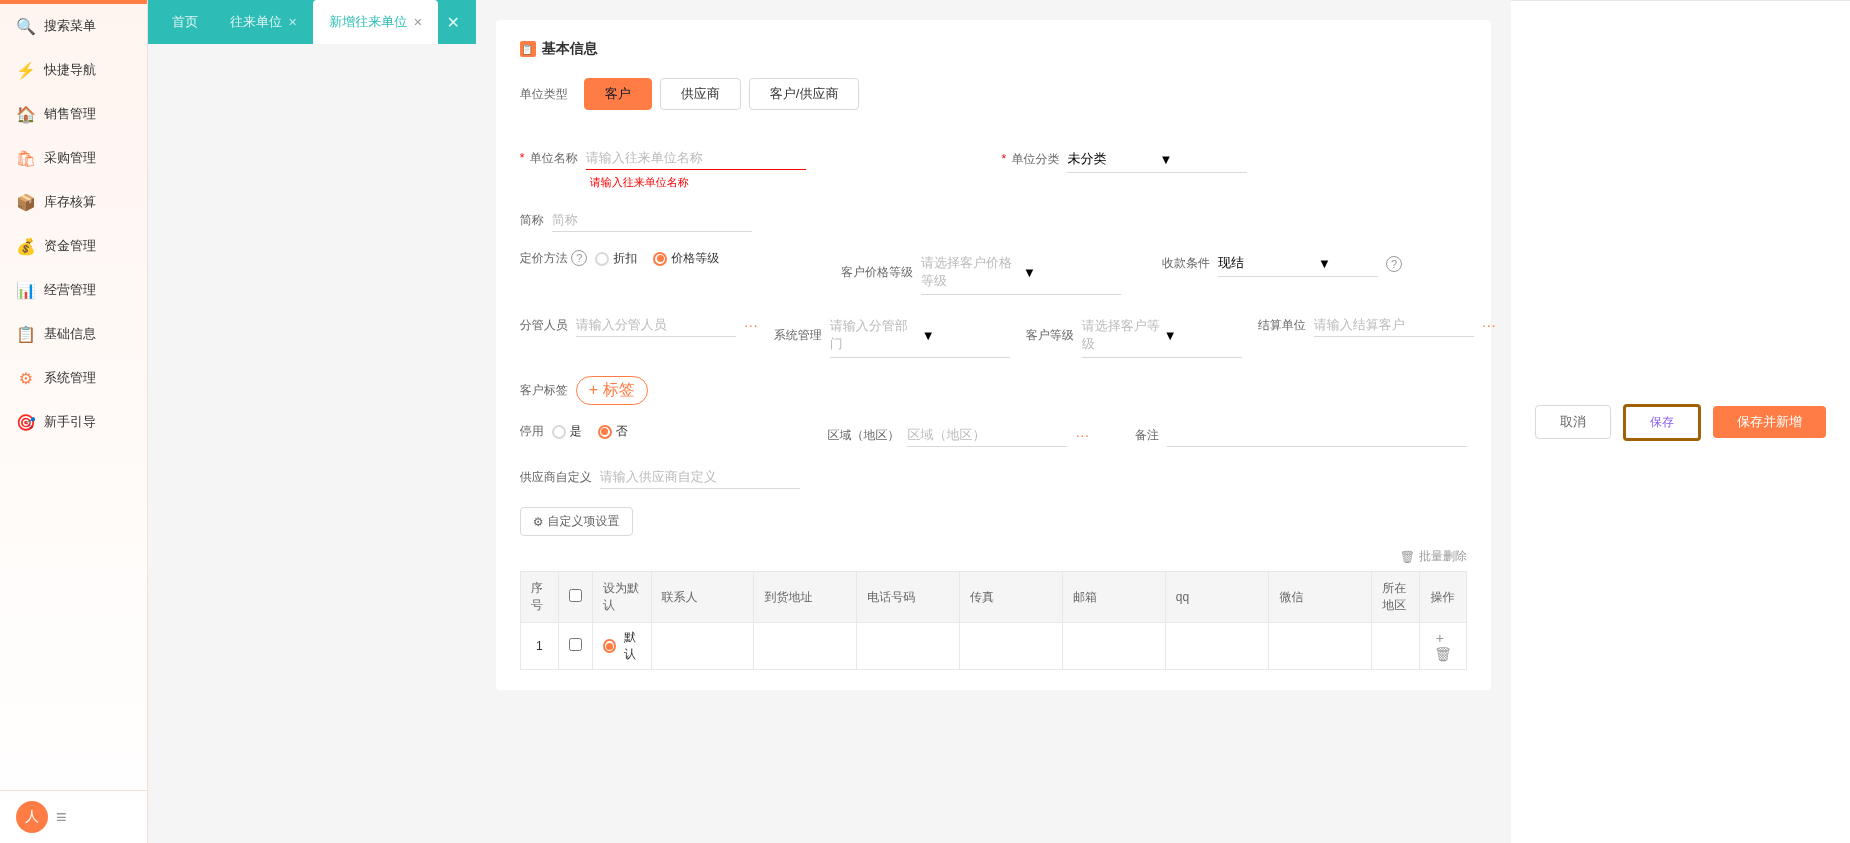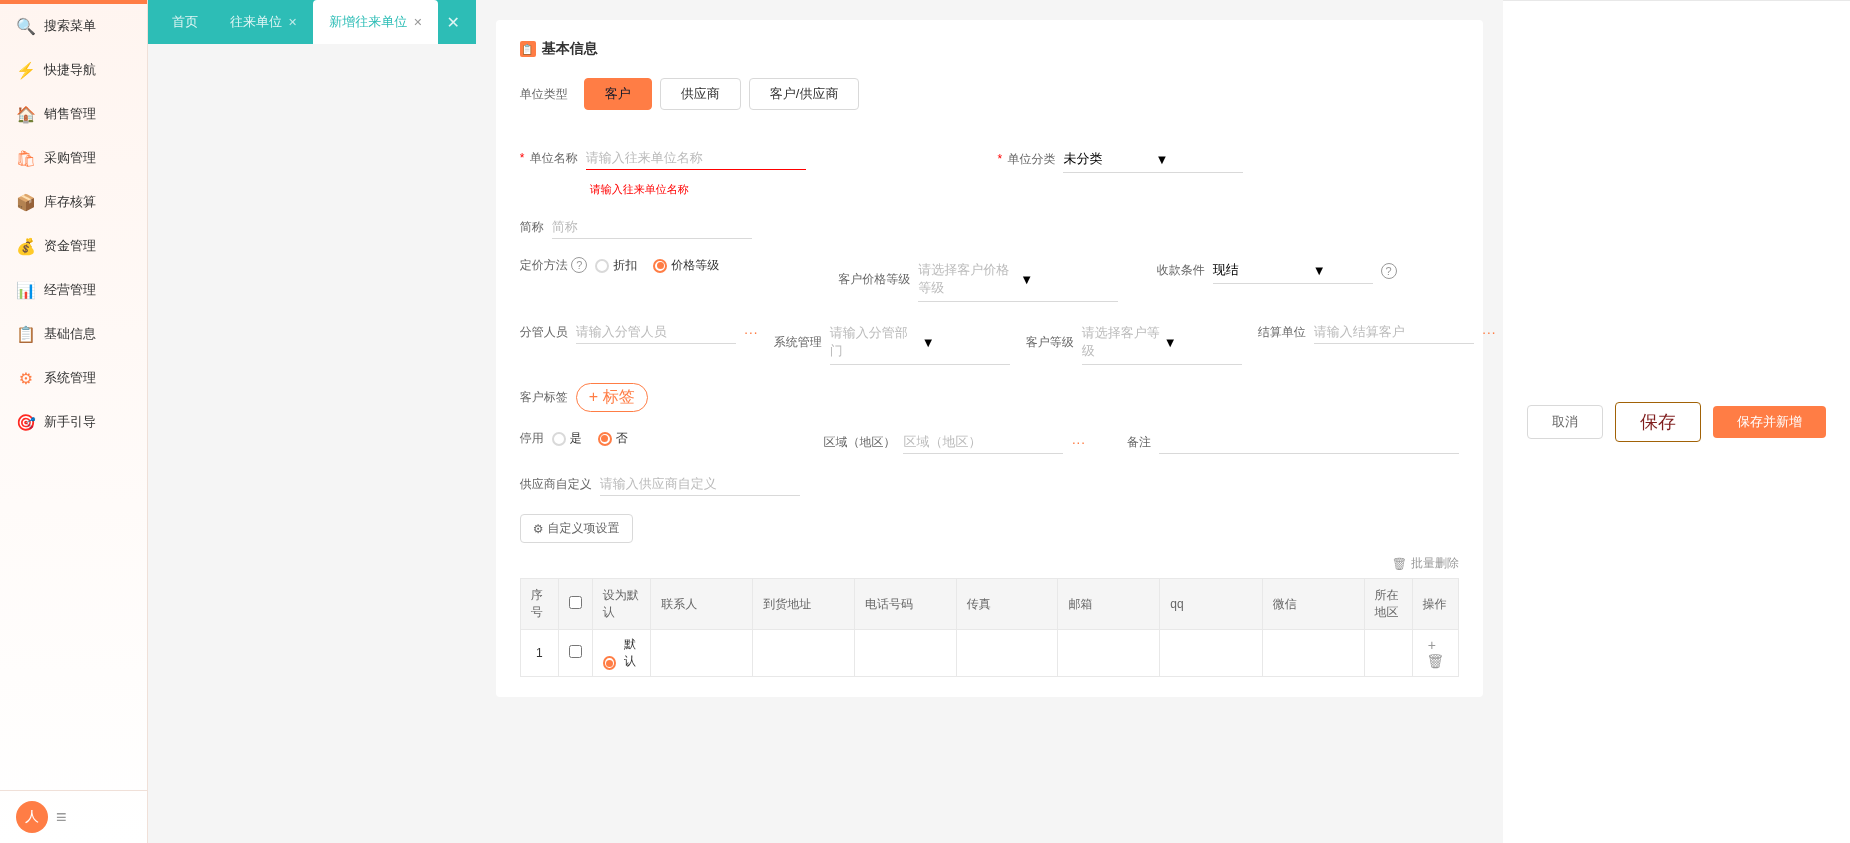--- a/index.html
+++ b/index.html
@@ -303,26 +303,26 @@
       padding: 7px 24px;
       border: 1px solid #d9d9d9;
       border-radius: 4px;
       background: #fff;
       color: #666;
       cursor: pointer;
       font-size: 13px;
     }
     .btn-save {
       padding: 7px 24px;
-      border: 1px solid #a16207;
+      border: 3px solid #a16207;
       border-radius: 4px;
       background: #fff;
-      color: #7f1d1d;
-      cursor: pointer;
-      font-size: 18px;
+      color: #8b5cf6;
+      cursor: pointer;
+      font-size: 12px;
     }
     .btn-save-new {
       padding: 7px 24px;
       border: none;
       border-radius: 4px;
       background: #ff7d45;
       color: #fff;
       cursor: pointer;
       font-size: 13px;
     }
@@ -451,21 +451,21 @@
           <span class="unit-type-label">单位类型</span>
           <button class="btn-unit active">客户</button>
           <button class="btn-unit">供应商</button>
           <button class="btn-unit">客户/供应商</button>
         </div>
       </div>
 
       <div class="form-row">
 
 
-        <div class="form-group" style="flex-direction:column; align-items:flex-start; gap:10px;">
+        <div class="form-group" style="flex-direction:column; align-items:flex-start; gap:3px;">
           <div style="display:flex; align-items:center; gap:8px;">
             <span class="form-label">
               <span class="required-star">*</span>
               <span>单位名称</span>
             </span>
             <input class="form-input error" type="text" style="width: 220px; border-bottom-color: red;" placeholder="请输入往来单位名称">
           </div>
           <span class="error-msg" style="margin-left:70px;">请输入往来单位名称</span>
         </div>
 
@@ -629,21 +629,21 @@
             <th>微信</th>
             <th>所在地区</th>
             <th>操作</th>
           </tr>
         </thead>
         <tbody>
           <tr>
             <td class="center">1</td>
             <td class="center"><input type="checkbox" style=""></td>
             <td class="center">
-              <div class="radio-item" style="justify-content:center;align-items:flex-end;">
+              <div class="radio-item" style="justify-content:center;">
                 <div class="radio-circle checked">
                   <div class="radio-dot"></div>
                 </div>
                 <span>默认</span>
               </div>
             </td>
             <td><input type="text" style="border: none; outline: none; width: 100%;"></td>
             <td><input type="text" style="border: none; outline: none; width: 100%;"></td>
             <td><input type="text" style="border: none; outline: none; width: 100%;"></td>
             <td><input type="text" style="border: none; outline: none; width: 100%;"></td>

